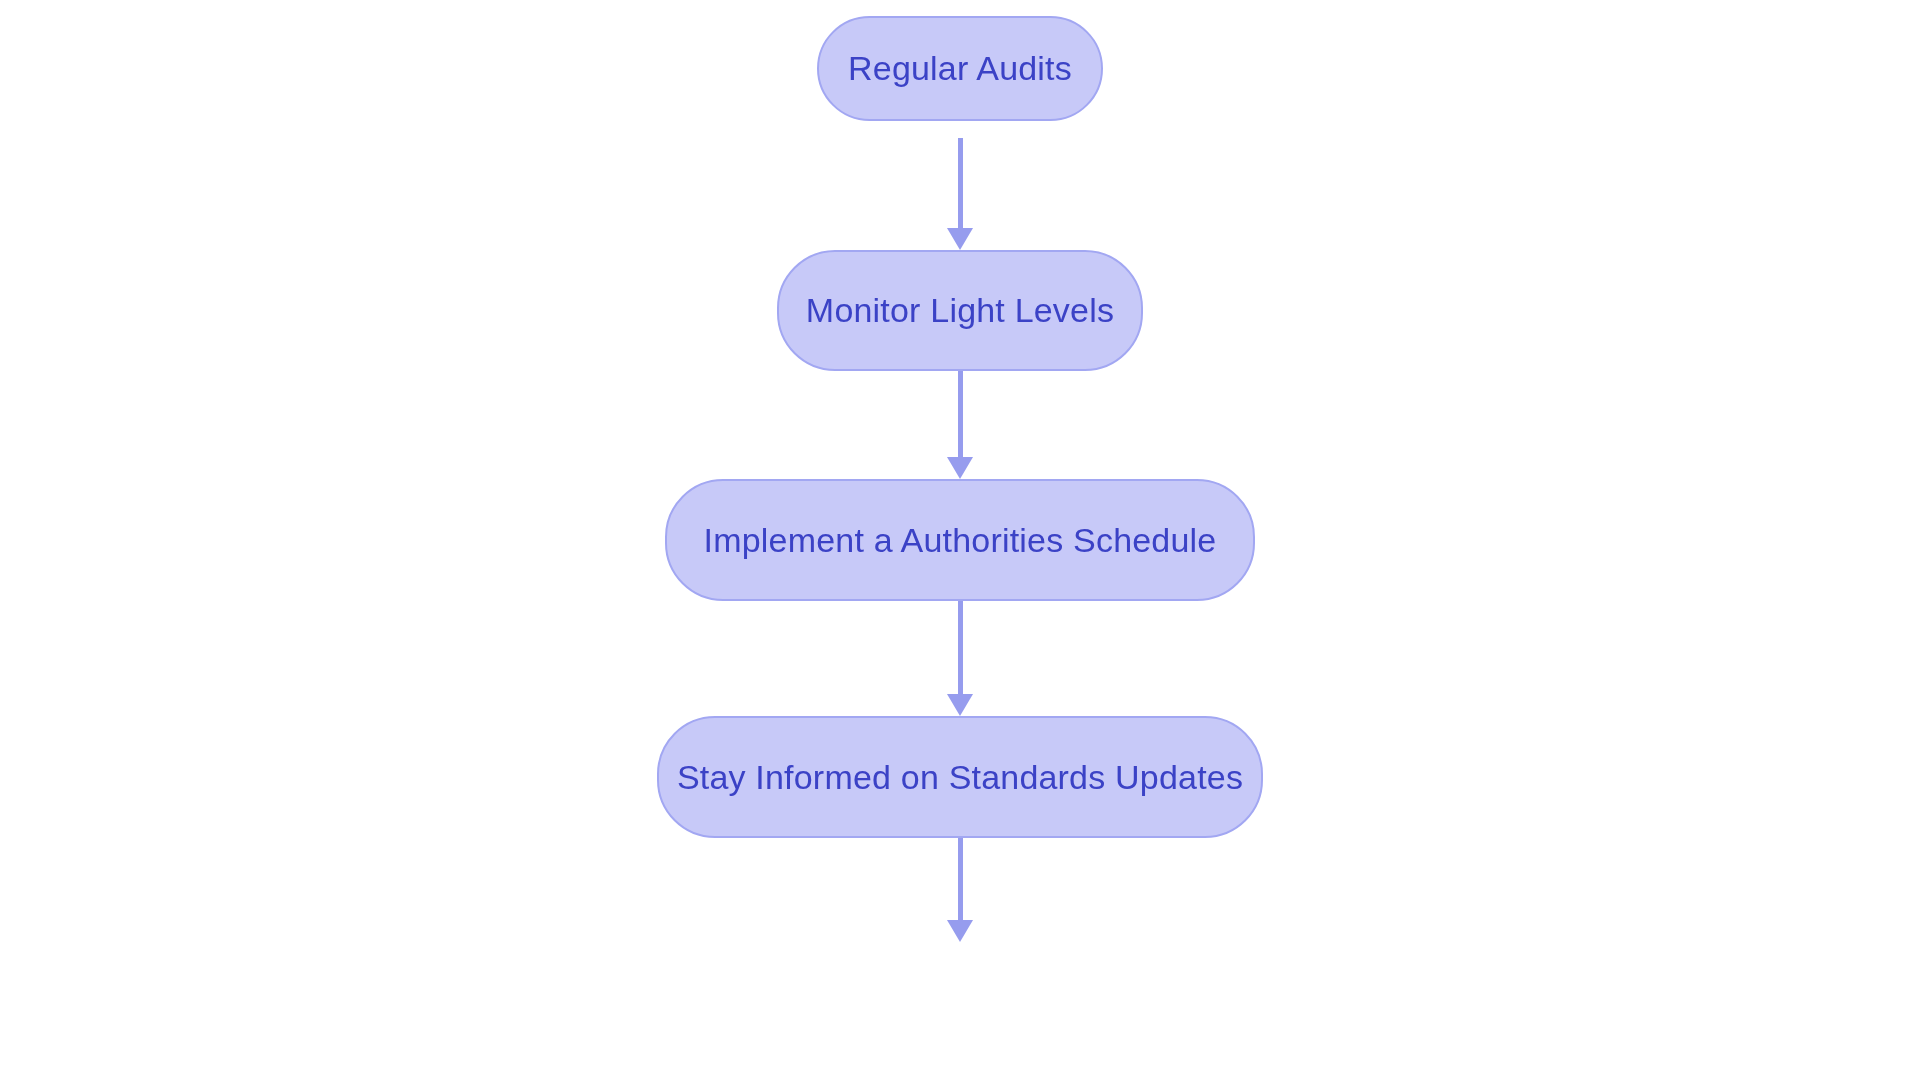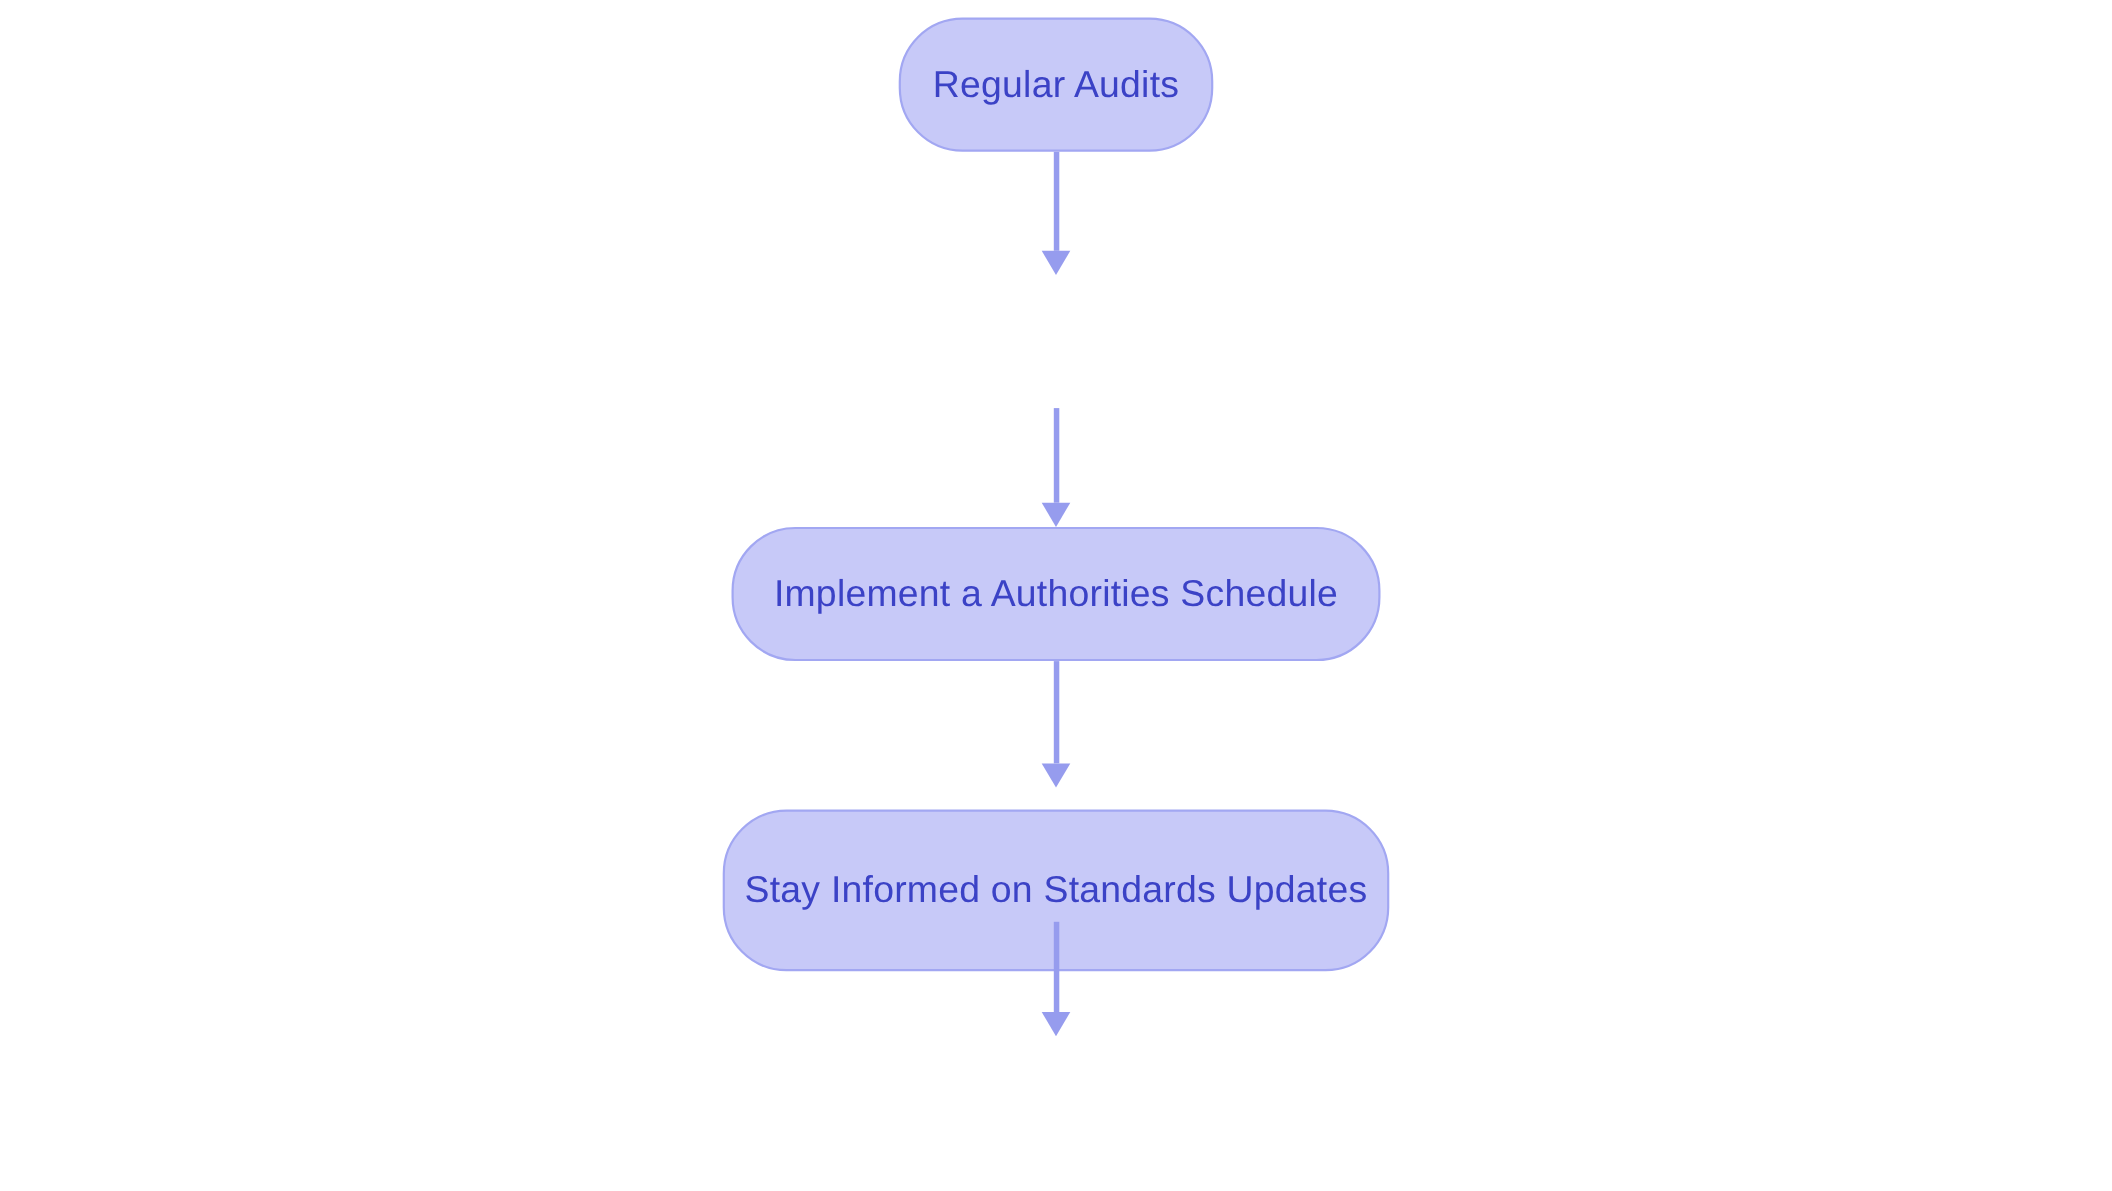--- a/index.html
+++ b/index.html
@@ -31,24 +31,24 @@
     display: flex;
     align-items: center;
     justify-content: center;
     color: var(--node-text);
     font-size: 34px;
     font-weight: 500;
     letter-spacing: 0.2px;
     white-space: nowrap;
     text-align: center;
   }
-  .node-1 { top: 16px;  width: 286px; height: 122px; }
+  .node-1 { top: 16px;  width: 286px; height: 105px; }
   .node-2 { top: 250px; width: 366px; height: 121px; }
   .node-3 { top: 479px; width: 590px; height: 122px; }
-  .node-4 { top: 736px; width: 606px; height: 147px; }
+  .node-4 { top: 716px; width: 606px; height: 122px; }
   .node-5 { top: 942px; width: 504px; height: 125px; }
 
   .connector {
     position: absolute;
     left: 50%;
     transform: translateX(-50%);
     width: 28px;
     display: flex;
     flex-direction: column;
     align-items: center;
@@ -76,20 +76,23 @@
 
   <div class="node node-1">
     <span>Regular Audits</span>
   </div>
 
   <div class="connector connector-1">
     <span class="line"></span>
     <span class="head"></span>
   </div>
 
+  <div class="node node-2">
+    <span>Monitor Light Levels</span>
+  </div>
 
   <div class="connector connector-2">
     <span class="line"></span>
     <span class="head"></span>
   </div>
 
   <div class="node node-3">
     <span>Implement a Authorities Schedule</span>
   </div>
 

